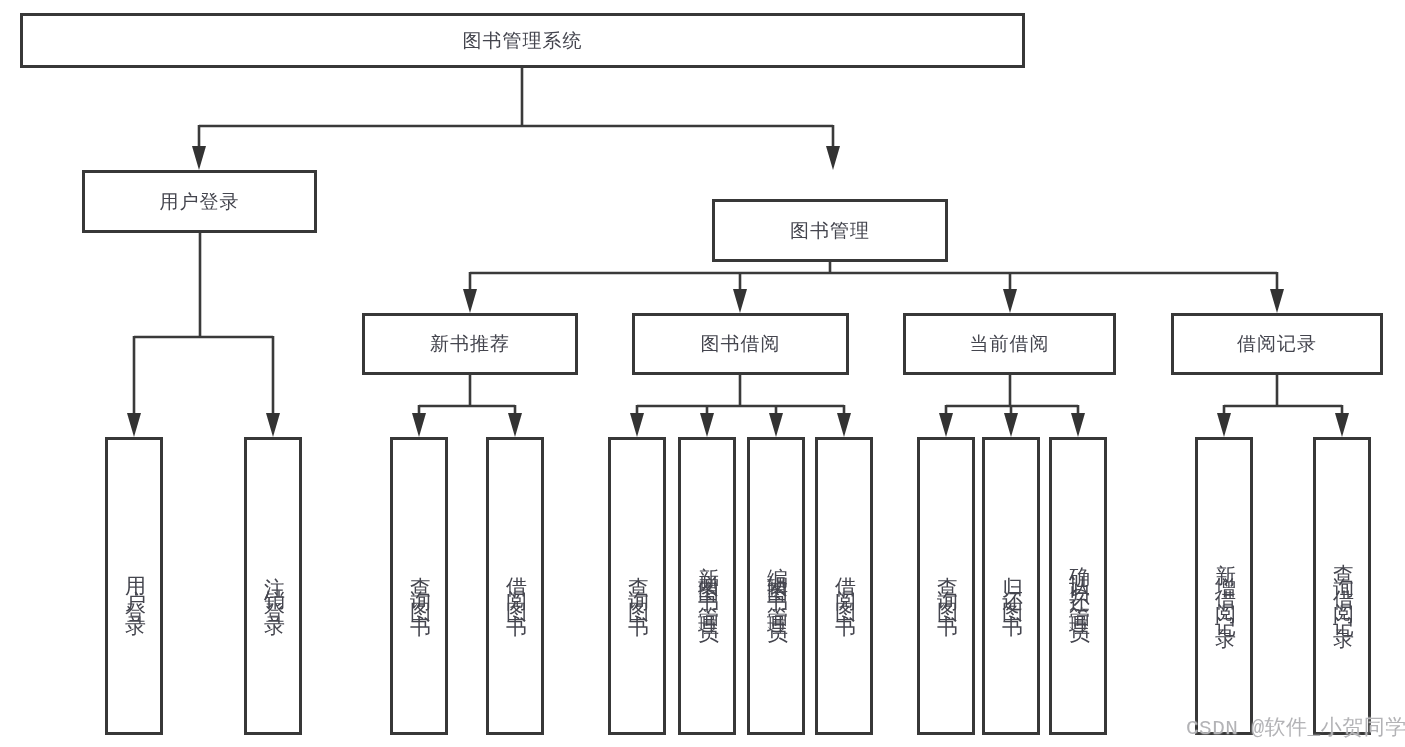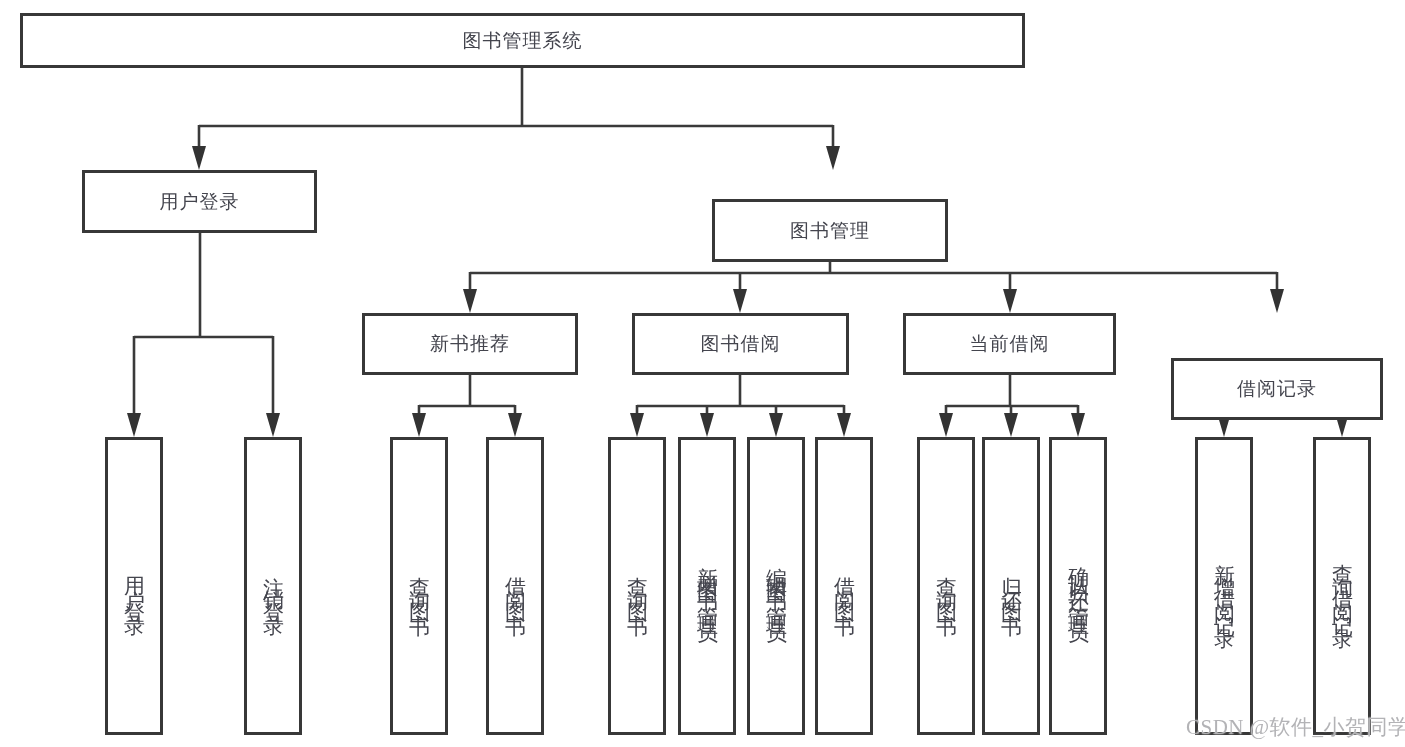--- a/index.html
+++ b/index.html
@@ -1,20 +1,20 @@
 <!DOCTYPE html>
 <html><head>
 <meta charset="utf-8">
 <style>
   html,body { margin:0; padding:0; background:#ffffff; }
   .stage {
     position:relative;
     width:1405px; height:747px;
     background:#ffffff;
-    font-family:Liberation Serif, serif;
+    font-family:Liberation Mono, monospace;
     overflow:hidden;
   }
   svg.connectors {
     position:absolute; left:0; top:0;
     width:1405px; height:747px;
     pointer-events:none;
   }
   svg.connectors line { stroke:#3a3a3a; stroke-width:2.6; }
   svg.connectors polygon { fill:#333333; }
   .box {
@@ -129,21 +129,21 @@
 
   <div class="box h" style="left:362px; top:313px; width:216px; height:62px;text-align:center;">
     <span>新书推荐</span>
   </div>
   <div class="box h" style="left:632px; top:313px; width:217px; height:62px;">
     <span>图书借阅</span>
   </div>
   <div class="box h" style="left:903px; top:313px; width:213px; height:62px;">
     <span>当前借阅</span>
   </div>
-  <div class="box h" style="left:1171px; top:313px; width:212px; height:62px;margin-top:45px;">
+  <div class="box h" style="left:1171px; top:313px; width:212px; height:62px;">
     <span>借阅记录</span>
   </div>
 
   <div class="box v" style="left:105px; top:437px; width:58px; height:298px;">
     <span>用户登录</span>
   </div>
   <div class="box v" style="left:244px; top:437px; width:58px; height:298px;">
     <span>注销登录</span>
   </div>
 

